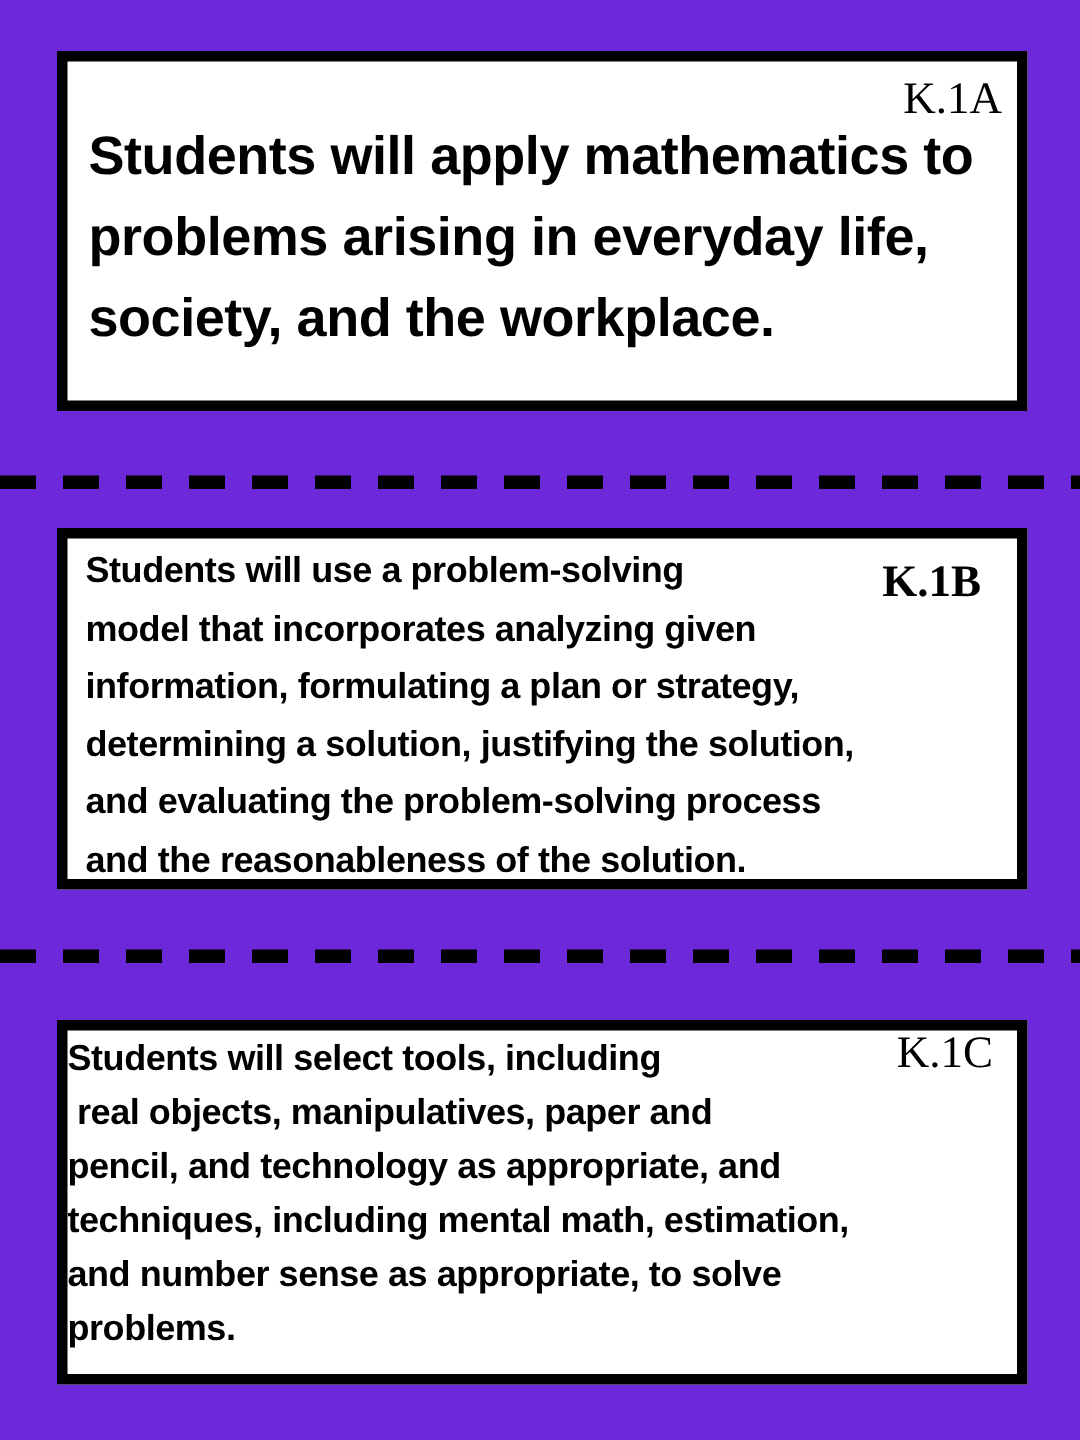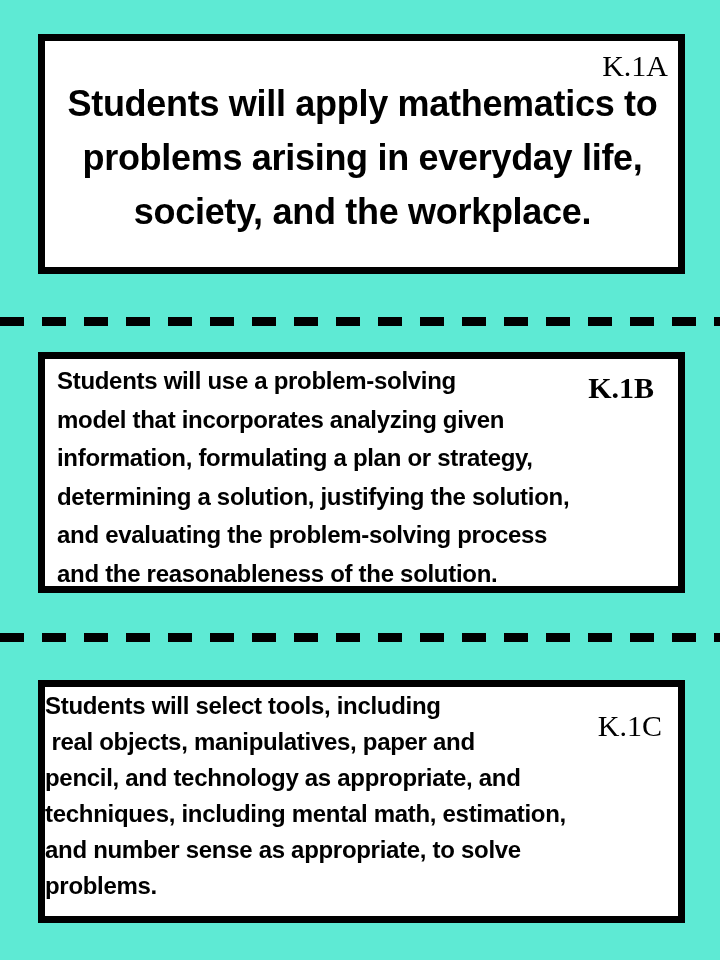--- a/index.html
+++ b/index.html
@@ -1,20 +1,20 @@
 <!DOCTYPE html>
 <html><head>
 <meta charset="utf-8">
 <style>
   html, body { margin: 0; padding: 0; background: #ffffff; }
   .page {
     position: relative;
     width: 720px;
     height: 960px;
-    background: #5eead4;
+    background: #6d28d9;
     font-family: "Liberation Sans", sans-serif;
     overflow: hidden;
   }
   .card {
     position: absolute;
     left: 38px;
     width: 647px;
     border: 7px solid #000000;
     background: #ffffff;
     box-sizing: border-box;
@@ -26,30 +26,30 @@
 
   .code {
     position: absolute;
     font-family: "Liberation Serif", serif;
     font-size: 30px;
     color: #000000;
     line-height: 1;
   }
   .card-a .code { top: 10px; right: 10px; }
   .card-b .code { top: 14px; right: 24px; font-weight: bold; }
-  .card-c .code { top: 24px; right: 16px; }
+  .card-c .code { top: 0; right: 16px; }
 
   .card-text {
     margin: 0;
     color: #000000;
     font-weight: bold;
     white-space: pre-wrap;
     letter-spacing: -0.3px;
   }
-  .card-a .card-text { padding: 36px 12px 0 14px; font-size: 36px; line-height: 54px; text-align: center; }
+  .card-a .card-text { padding: 36px 12px 0 14px; font-size: 36px; line-height: 54px; }
   .card-b .card-text { padding: 3px 18px 0 12px;  font-size: 24px; line-height: 38.5px; }
   .card-c .card-text { padding: 1px 10px 0 0;  font-size: 24px; line-height: 36px; }
 
   .divider {
     position: absolute;
     left: 0;
     width: 720px;
     height: 9px;
     background-image: repeating-linear-gradient(90deg,
       #000000 0px, #000000 24px,

